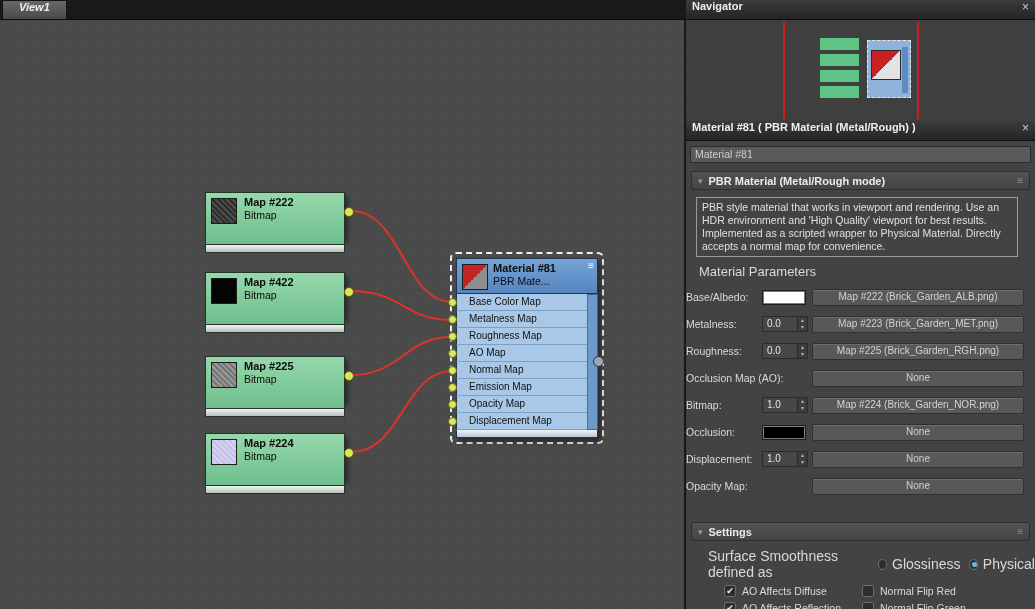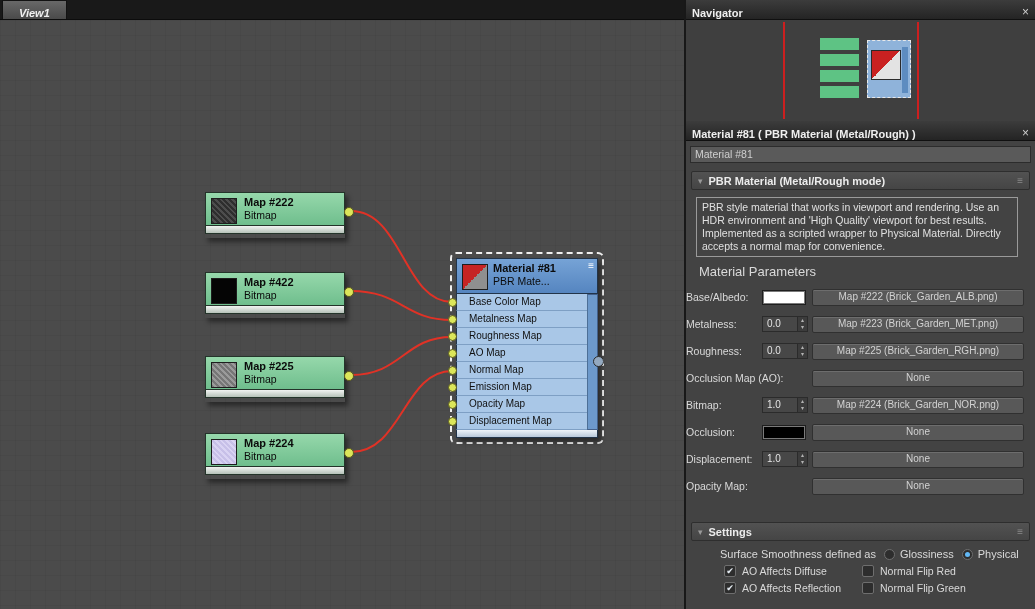--- a/index.html
+++ b/index.html
@@ -6,40 +6,40 @@
   html,body { width:1035px; height:609px; overflow:hidden; }
   body {
     font-family: "Liberation Sans", sans-serif;
     background:#4b4b4b; color:#d9d9d9; font-size:11px;
     display:flex;
   }
   
   .graph { width:684px; height:609px; position:relative; background:#4b4b4b; }
   .tabstrip { height:20px; background:#191919; border-bottom:1px solid #0c0c0c; display:flex; align-items:flex-end; }
   .tab {
-    margin-left:2px; height:19px; padding:0 16px; display:flex; align-items:flex-end;
+    margin-left:2px; height:19px; padding:0 16px; display:flex; align-items:flex-start;
     background:linear-gradient(#686868,#4a4a4a); border:1px solid #121212; border-bottom:none;
     color:#f0f0f0; font-style:italic; font-weight:bold; font-size:11px;
   }
   .canvas {
     position:absolute; left:0; top:20px; width:684px; height:589px;
     background:#4b4b4b;
     background-image:linear-gradient(rgba(0,0,0,.045) 1px, transparent 1px),
                      linear-gradient(90deg, rgba(0,0,0,.045) 1px, transparent 1px);
     background-size:15px 15px;
   }
   .wires { position:absolute; left:0; top:0; }
   .wires path { stroke:#e03226; stroke-width:2; fill:none; }
   
   .mapnode {
     position:absolute; width:140px; height:46px;
     box-shadow:3px 4px 5px rgba(0,0,0,.45);
   }
   .mapmain {
-    height:34px; background:linear-gradient(#96d8ab,#6fbe8d);
+    height:53px; background:linear-gradient(#96d8ab,#6fbe8d);
     border:1px solid #24342a; position:relative;
   }
   .mthumb { position:absolute; left:5px; top:5px; width:26px; height:26px; border:1px solid #1d1d1d; }
   .t222 { background-image:repeating-linear-gradient(45deg,#2e2e2e 0 2px,#4d4d4d 2px 4px); }
   .t223 { background:#050505; }
   .t225 { background-image:repeating-linear-gradient(45deg,#767676 0 2px,#9a9a9a 2px 4px); }
   .t224 { background-image:repeating-linear-gradient(45deg,#c7c0e8 0 2px,#d9d3f3 2px 4px); }
   .mtexts { position:absolute; left:38px; top:3px; color:#0b0b0b; }
   .mtitle { font-weight:bold; font-size:11px; }
   .msub { font-size:10.5px; margin-top:1px; }
@@ -85,21 +85,21 @@
     position:absolute; right:-6px; top:98px; width:11px; height:11px; border-radius:50%;
     background:#94a9c0; border:1px solid #2b2b2b; z-index:3;
   }
   .matfoot {
     height:8px; background:linear-gradient(#eef3f8,#b8c8da); border:1px solid #223449; border-top:none;
   }
   
   .rightpanel { width:351px; height:609px; background:#434343; border-left:2px solid #181818; }
   .titlebar {
     height:20px; background:linear-gradient(#3c3c3c,#242424); border-bottom:1px solid #101010;
-    display:flex; align-items:flex-end; padding:0 6px; color:#efefef; font-weight:bold; font-size:11px;
+    display:flex; align-items:flex-start; padding:0 6px; color:#efefef; font-weight:bold; font-size:11px;
   }
   .titlebar .x { margin-left:auto; color:#cfcfcf; font-weight:normal; font-size:12px; cursor:default; }
   .navbody { position:relative; height:101px; background:#3f3f3f; overflow:hidden; }
   .redline { position:absolute; top:2px; bottom:2px; width:2px; background:#cc1f1f; }
   .gbar { position:absolute; left:134px; width:39px; height:12px; background:#5ec384; }
   .mininode { position:absolute; left:181px; top:20px; width:44px; height:58px; border:1px dashed #e8e8e8; background:#8fb3da; }
   .minithumb { position:absolute; left:3px; top:9px; width:30px; height:30px; border:1px solid #2a2a2a;
     background:linear-gradient(135deg,#c92121 0 50%,#e3e3e3 50% 100%); }
   .minibar { position:absolute; right:2px; top:6px; width:6px; height:46px; background:#5d8cc0; }
   
@@ -127,21 +127,21 @@
   .swatch { width:44px; height:15px; border:1px solid #1e1e1e; box-shadow:inset 0 0 0 1px #7a7a7a; }
   .spinner { display:flex; width:46px; height:16px; border:1px solid #2b2b2b; background:#474747; }
   .spinval { flex:1; color:#e4e4e4; font-size:10px; line-height:14px; padding-left:4px; }
   .spinarrows { width:10px; display:flex; flex-direction:column; background:#3c3c3c; border-left:1px solid #2b2b2b; }
   .spinarrows span { height:7px; font-size:6px; line-height:7px; text-align:center; color:#b2b2b2; }
   .mapbtn {
     width:212px; height:17px; margin-left:4px; background:#585858; border:1px solid #303030; border-radius:2px;
     box-shadow:inset 0 1px 0 #6d6d6d; color:#d2d2d2; font-size:10px; font-family:"Liberation Sans",sans-serif;
     text-align:center; line-height:14px;
   }
-  .smoothrow { display:flex; align-items:center; margin-top:7px; padding-left:34px; font-size:11px; }
+  .smoothrow { display:flex; align-items:center; margin-top:7px; padding-left:22px; font-size:14px; }
   .radio {
     width:11px; height:11px; border-radius:50%; background:#2d2d2d; border:1px solid #6e6e6e;
     margin-left:8px; position:relative; display:inline-block;
   }
   .radio .dot { display:none; }
   .radio.selected .dot {
     display:block; position:absolute; left:2px; top:2px; width:5px; height:5px; border-radius:50%; background:#62b8f5;
   }
   .rlabel { margin-left:5px; color:#d9d9d9; }
   .cbrow { display:flex; align-items:center; margin-top:5px; padding-left:38px; font-size:10.5px; }

